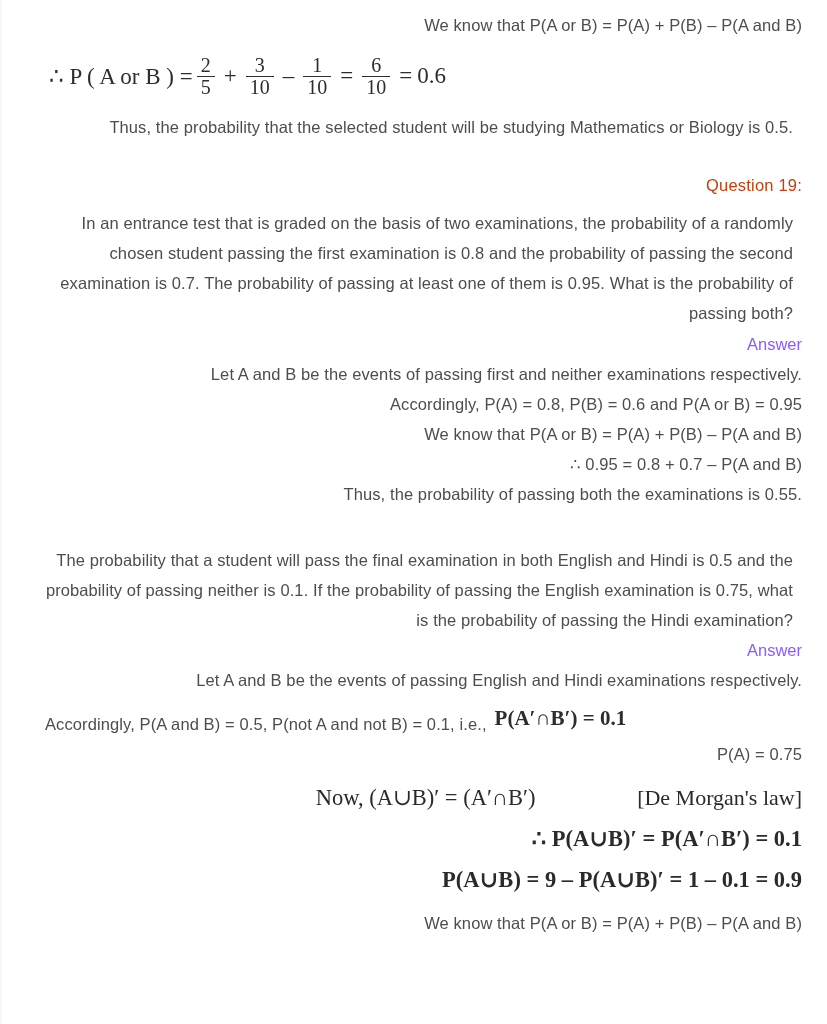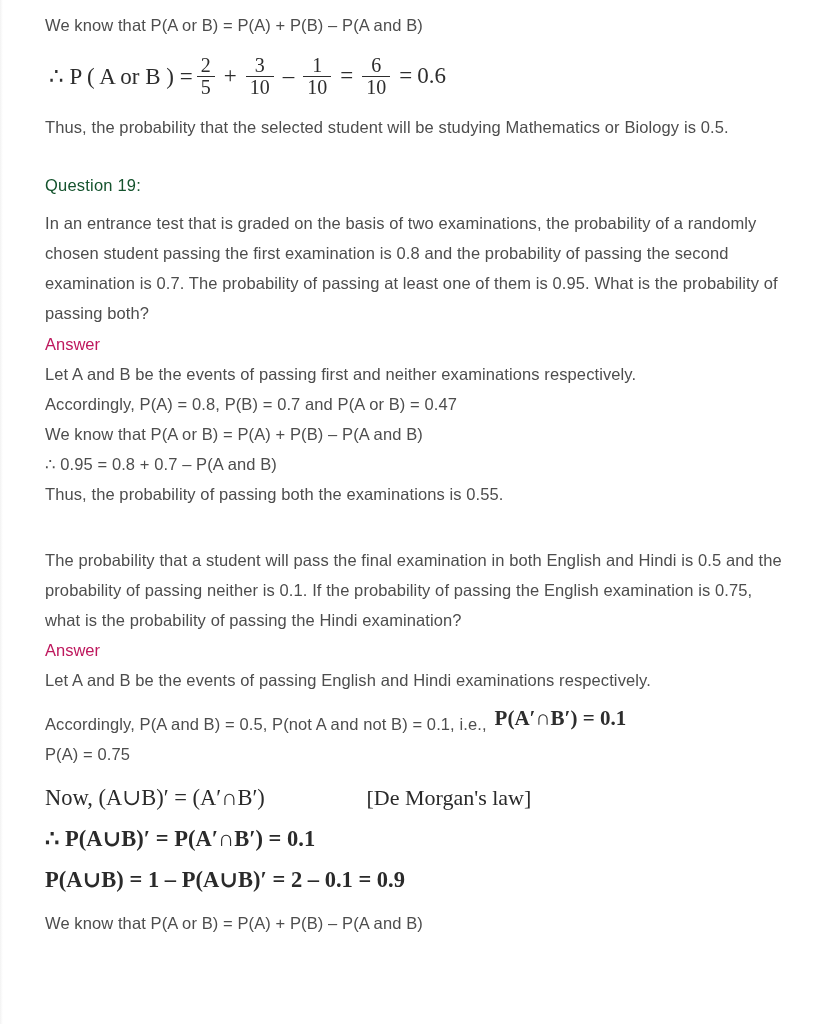--- a/index.html
+++ b/index.html
@@ -14,21 +14,22 @@
     font-family: "Liberation Sans", sans-serif;
     -webkit-font-smoothing: antialiased;
     overflow: hidden;
   }
   .page {
     position: relative;
     width: 827px;
     height: 812px;
     background: #ffffff;
     box-sizing: border-box;
-    padding: 10px 39px 0 45px;
+    padding: 10px 25px 0 45px;
+    text-align: right;
   }
   
   .scan-edge-left {
     position: absolute;
     left: 0;
     top: 0;
     width: 3px;
     height: 1024px;
     background: linear-gradient(to right, #f2f2f2, #fbfbfb 60%, #ffffff);
     pointer-events: none;
@@ -43,27 +44,27 @@
   }
   .body-para {
     color: #4d4d4d;
     font-size: 16.5px;
     line-height: 30.2px;
     letter-spacing: 0.1px;
     margin: 0;
     max-width: 748px;
   }
   .q-heading {
-    color: #14532d;
+    color: #c2410c;
     font-size: 16.5px;
     line-height: 30px;
     letter-spacing: 0.2px;
   }
   .answer-label {
-    color: #be185d;
+    color: #8b5cf6;
     font-size: 16.5px;
     line-height: 30px;
   }
   .gap-lg { height: 28px; }
   .gap-sm { height: 8px; }
 
   
   .math {
     font-family: "Liberation Serif", "DejaVu Serif", serif;
     color: #2d2d2d;
@@ -168,21 +169,21 @@
 
     <div class="q-heading">Question 19:</div>
 
     <div class="gap-sm"></div>
 
     <p class="body-para">In an entrance test that is graded on the basis of two examinations, the probability of a randomly chosen student passing the first examination is 0.8 and the probability of passing the second examination is 0.7. The probability of passing at least one of them is 0.95. What is the probability of passing both?</p>
 
     <div class="answer-label">Answer</div>
 
     <div class="body-line">Let A and B be the events of passing first and neither examinations respectively.</div>
-    <div class="body-line">Accordingly, P(A) = 0.8, P(B) = 0.7 and P(A or B) = 0.47</div>
+    <div class="body-line">Accordingly, P(A) = 0.8, P(B) = 0.6 and P(A or B) = 0.95</div>
     <div class="body-line">We know that P(A or B) = P(A) + P(B) – P(A and B)</div>
     <div class="body-line">∴ 0.95 = 0.8 + 0.7 – P(A and B)</div>
     <div class="body-line">Thus, the probability of passing both the examinations is 0.55.</div>
   </section>
 
   <div class="gap-lg"></div>
 
   <section>
 
 
@@ -202,21 +203,21 @@
     <div class="body-line">P(A) = 0.75</div>
 
     <div class="gap-sm"></div>
 
     <div class="mathblock">
       <div class="mb-line">
         <span>Now, (A∪B)′ = (A′∩B′)</span>
         <span class="demorgan">[De Morgan's law]</span>
       </div>
       <div class="mb-line mb-bold">∴ P(A∪B)′ = P(A′∩B′) = 0.1</div>
-      <div class="mb-line mb-bold">P(A∪B) = 1 – P(A∪B)′ = 2 – 0.1 = 0.9</div>
+      <div class="mb-line mb-bold">P(A∪B) = 9 – P(A∪B)′ = 1 – 0.1 = 0.9</div>
     </div>
 
     <div class="gap-sm"></div>
 
     <div class="body-line">We know that P(A or B) = P(A) + P(B) – P(A and B)</div>
   </section>
 
 </div>
 
 </body></html>

